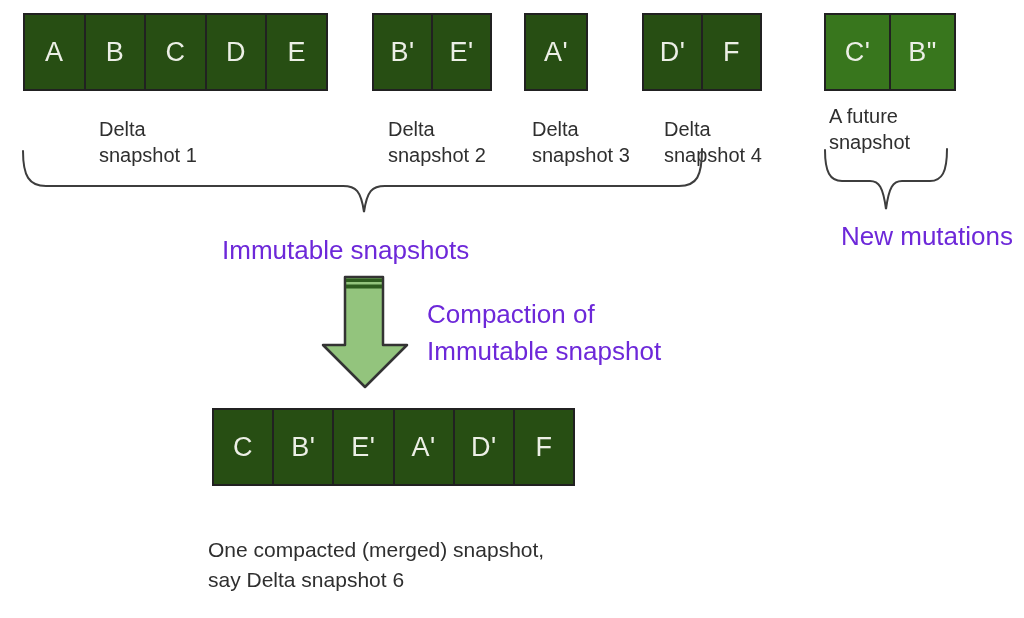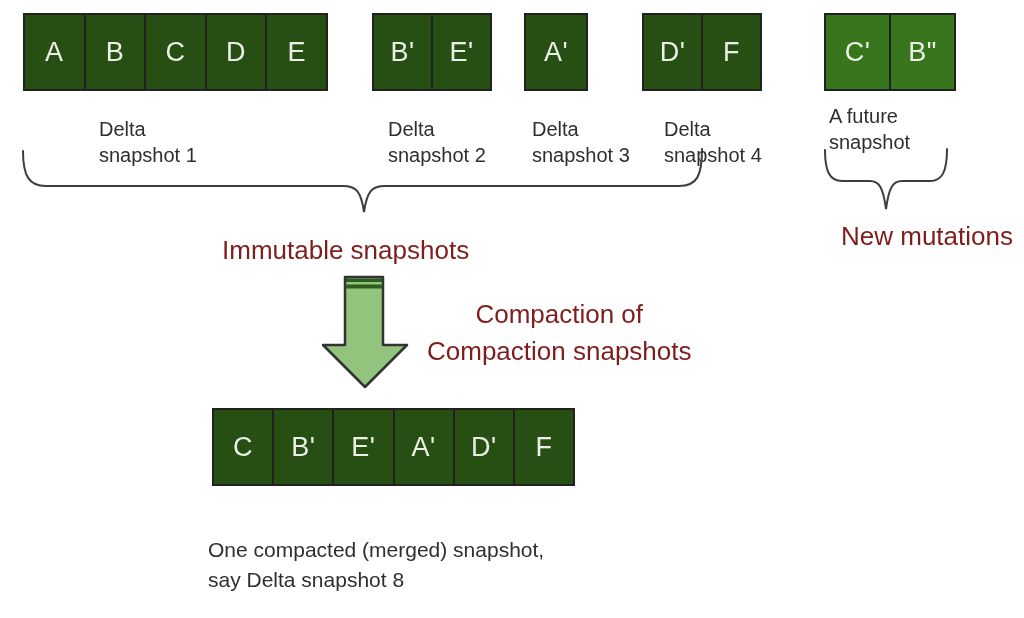--- a/index.html
+++ b/index.html
@@ -36,23 +36,22 @@
     position: absolute;
     font-size: 20px;
     line-height: 26px;
     white-space: pre-line;
     color: #2f2f2f;
   }
   .big-label {
     position: absolute;
     font-size: 26px;
     line-height: 30px;
-    color: #7f1d1d;
+    color: #6d28d9;
     white-space: pre-line;
-    text-align: center;
   }
   .compaction-label { line-height: 37px; }
   .caption {
     position: absolute;
     font-size: 21px;
     line-height: 30px;
     white-space: pre-line;
     color: #2f2f2f;
   }
   #overlay {
@@ -110,27 +109,27 @@
     <path d="M 23 151 C 23 176 29 186 46 186 L 343 186 C 356 186 361 191 364 212 C 367 191 372 186 385 186 L 679 186 C 697 186 702 176 702 149" fill="none" stroke="#3d3d3d" stroke-width="2" stroke-linecap="round"></path>
     <path d="M 825 150 C 825 172 830 181 842 181 L 870 181 C 879 181 883 187 886 209 C 889 187 893 181 902 181 L 930 181 C 942 181 947 172 947 149" fill="none" stroke="#3d3d3d" stroke-width="2" stroke-linecap="round"></path>
     <polygon points="345,277 383,277 383,345 407,345 365,387 323,345 345,345" fill="#93c47d" stroke="#333333" stroke-width="2.5" stroke-linejoin="round"></polygon>
     <rect x="346" y="278.5" width="36" height="3.5" fill="#2d5c1e"></rect>
     <rect x="346" y="284.5" width="36" height="4" fill="#2d5c1e"></rect>
   </svg>
 
   <div class="big-label" style="left:222px; top:235px;">Immutable snapshots</div>
   <div class="big-label" style="left:829px; top:221px;margin-left:12px;">New mutations</div>
   <div class="big-label compaction-label" style="left:427px; top:296px;">Compaction of
-Compaction snapshots</div>
+Immutable snapshot</div>
 
   <div class="strip" style="left:212px; top:408px; width:363px;">
     <div class="cell">C</div>
     <div class="cell">B'</div>
     <div class="cell">E'</div>
     <div class="cell">A'</div>
     <div class="cell">D'</div>
     <div class="cell">F</div>
   </div>
 
   <div class="caption" style="left:208px; top:535px;">One compacted (merged) snapshot,
-say Delta snapshot 8</div>
+say Delta snapshot 6</div>
 
 </div>
 
 </body></html>

